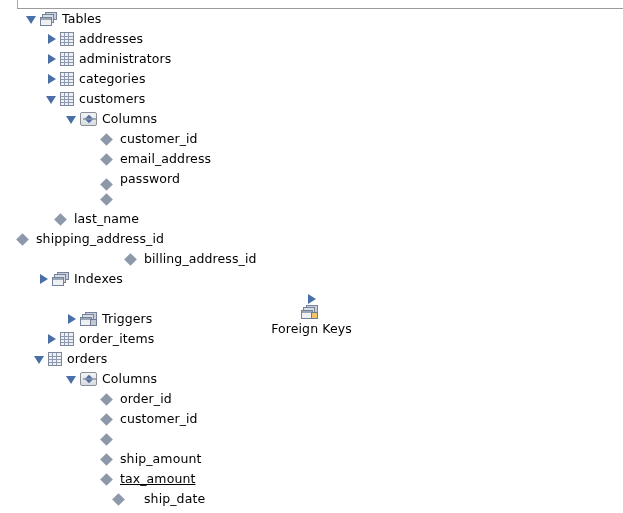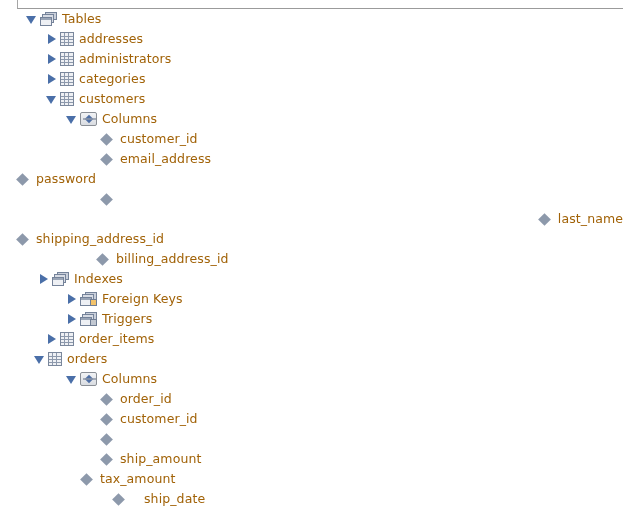--- a/index.html
+++ b/index.html
@@ -165,21 +165,21 @@
     width: 9px;
     height: 9px;
     background: #8d99ab;
     transform: rotate(45deg);
     margin-right: 9px;
     margin-left: 2px;
   }
 
   .label {
     font-size: 12.5px;
-    color: #a16207;
+    color: #000000;
     letter-spacing: 0.1px;
   }
 </style>
 </head>
 <body>
 
 <div id="panel-edge"></div>
 
 <div id="tree">
     <div class="row" style="padding-left: 24px;">
@@ -231,56 +231,56 @@
     <div class="row" style="padding-left: 84px;">
       <span class="twisty none"></span>
       <span class="icon ic-diamond"></span>
       <span class="label">customer_id</span>
     </div>
     <div class="row" style="padding-left: 84px;">
       <span class="twisty none"></span>
       <span class="icon ic-diamond"></span>
       <span class="label">email_address</span>
     </div>
+    <div class="row" style="padding-left: 84px; align-items: flex-end;">
+      <span class="twisty none"></span>
+      <span class="icon ic-diamond"></span>
+      <span class="label">password</span>
+    </div>
+    <div class="row" style="padding-left: 84px;">
+      <span class="twisty none"></span>
+      <span class="icon ic-diamond"></span>
+    </div>
+    <div class="row" style="padding-left: 38px;">
+      <span class="twisty none"></span>
+      <span class="icon ic-diamond"></span>
+      <span class="label">last_name</span>
+    </div>
     <div class="row" style="">
       <span class="twisty none"></span>
       <span class="icon ic-diamond"></span>
-      <span class="label">password</span>
-    </div>
-    <div class="row" style="padding-left: 84px;">
-      <span class="twisty none"></span>
-      <span class="icon ic-diamond"></span>
-    </div>
-    <div class="row" style="padding-left: 88px; justify-content: flex-end;">
-      <span class="twisty none"></span>
-      <span class="icon ic-diamond"></span>
-      <span class="label">last_name</span>
-    </div>
-    <div class="row" style="">
-      <span class="twisty none"></span>
-      <span class="icon ic-diamond"></span>
       <span class="label">shipping_address_id</span>
     </div>
-    <div class="row" style="padding-left: 80px;">
+    <div class="row" style="padding-left: 108px;">
       <span class="twisty none"></span>
       <span class="icon ic-diamond"></span>
       <span class="label">billing_address_id</span>
     </div>
     <div class="row" style="padding-left: 36px;">
       <span class="twisty closed">
         <i></i>
       </span>
       <span class="icon ic-stack">
         <span class="s1"></span>
         <span class="s2"></span>
         <span class="s3"></span>
       </span>
       <span class="label">Indexes</span>
     </div>
-    <div class="row" style="padding-left: 64px;">
+    <div class="row" style=" flex-direction: column;">
       <span class="twisty closed">
         <i></i>
       </span>
       <span class="icon ic-stack">
         <span class="s1"></span>
         <span class="s2"></span>
         <span class="s3"></span>
         <span class="badge"></span>
       </span>
       <span class="label">Foreign Keys</span>
@@ -330,21 +330,21 @@
     </div>
     <div class="row" style="padding-left: 84px;">
       <span class="twisty none"></span>
       <span class="icon ic-diamond"></span>
     </div>
     <div class="row" style="padding-left: 84px;">
       <span class="twisty none"></span>
       <span class="icon ic-diamond"></span>
       <span class="label">ship_amount</span>
     </div>
-    <div class="row" style="padding-left: 64px;">
+    <div class="row" style="padding-left: 84px; text-decoration: underline;">
       <span class="twisty none"></span>
       <span class="icon ic-diamond"></span>
       <span class="label">tax_amount</span>
     </div>
     <div class="row" style="padding-left: 84px; gap: 12px;">
       <span class="twisty none"></span>
       <span class="icon ic-diamond"></span>
       <span class="label">ship_date</span>
     </div>
   </div>

